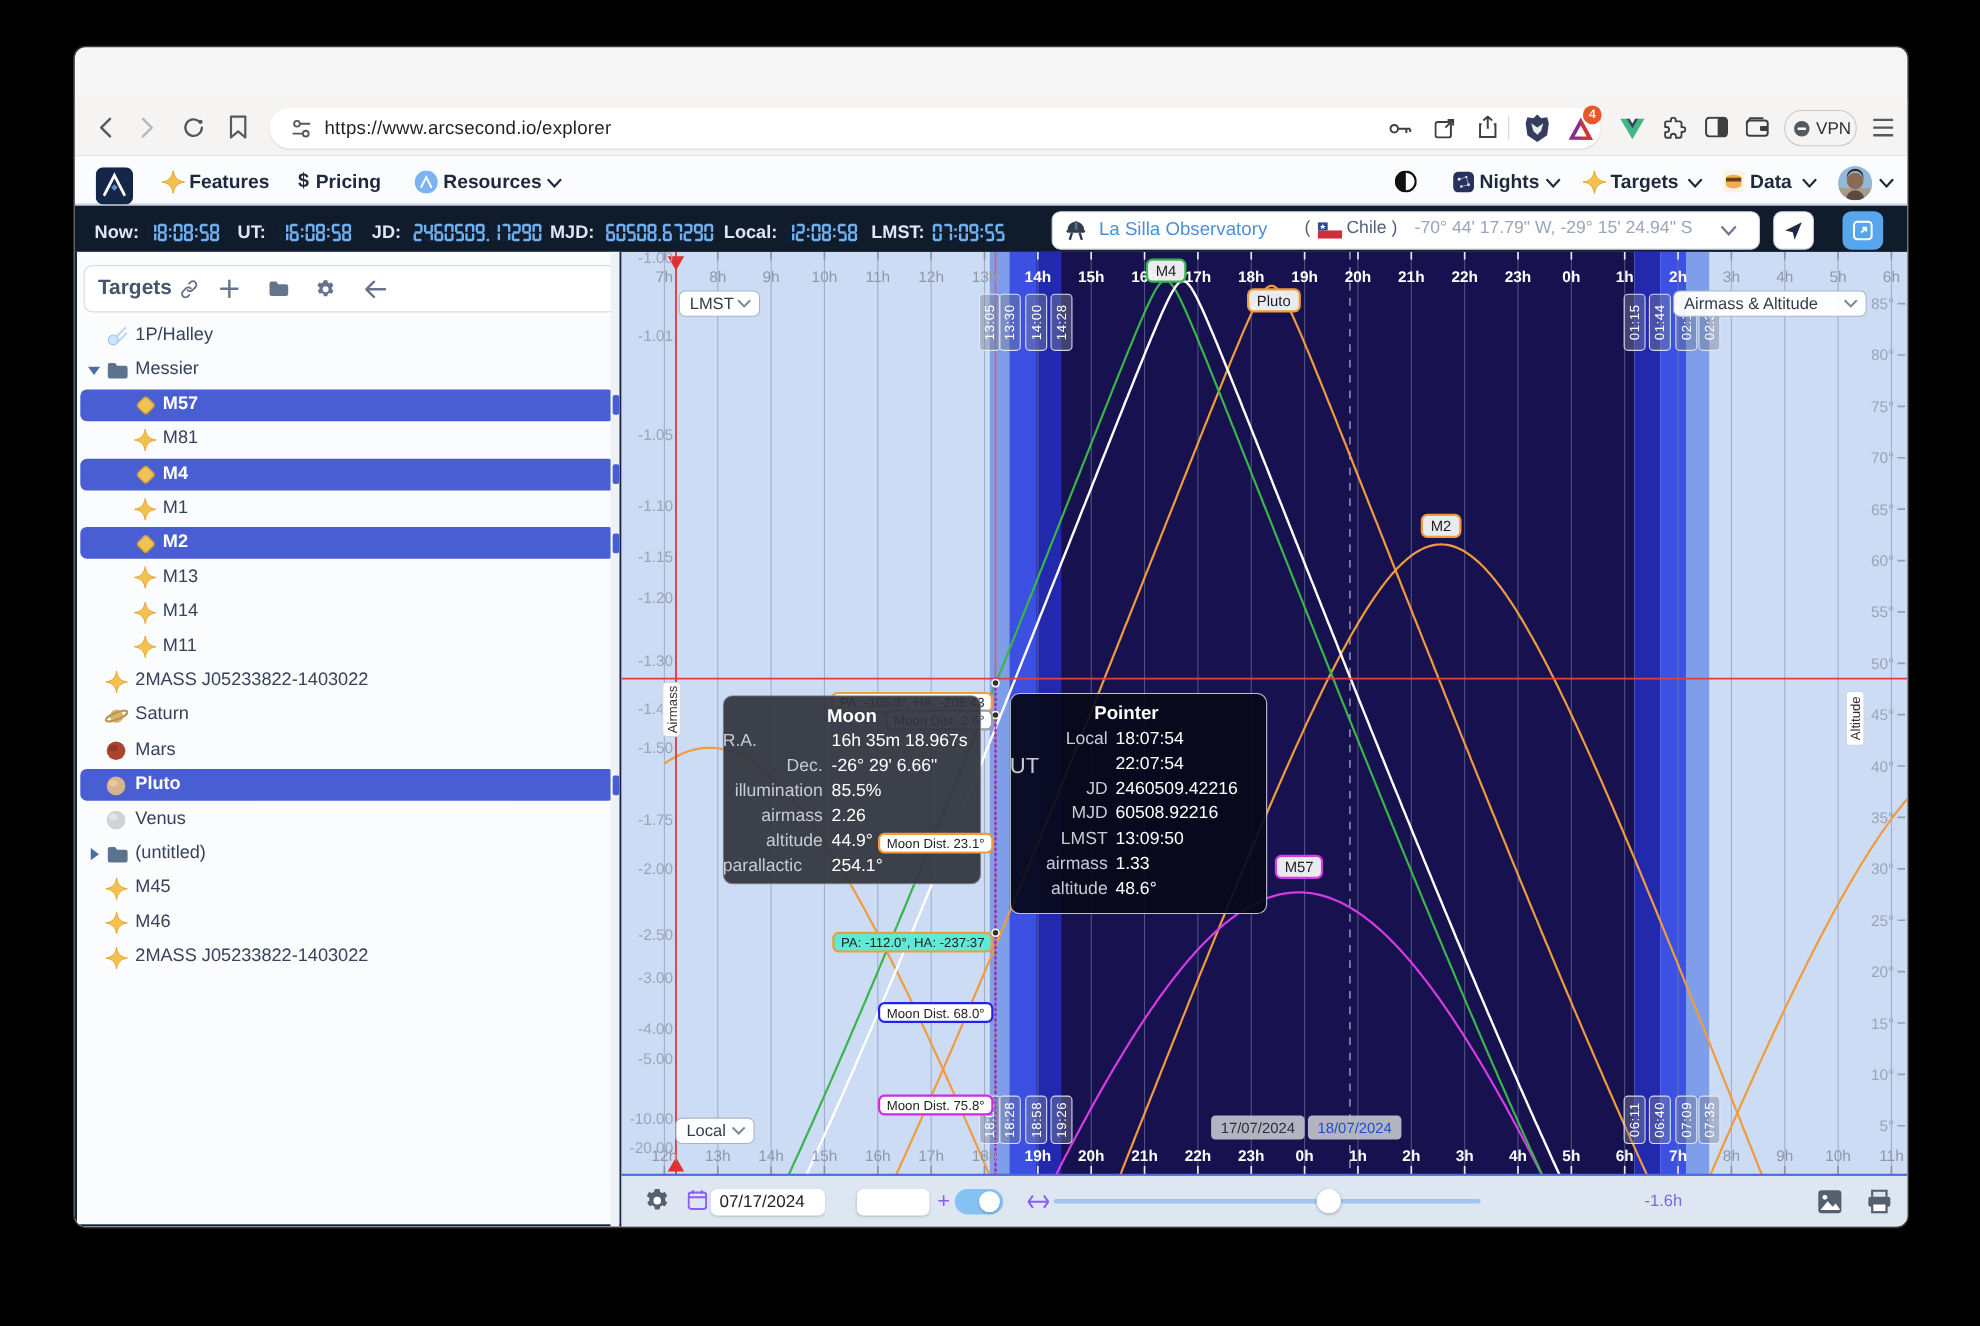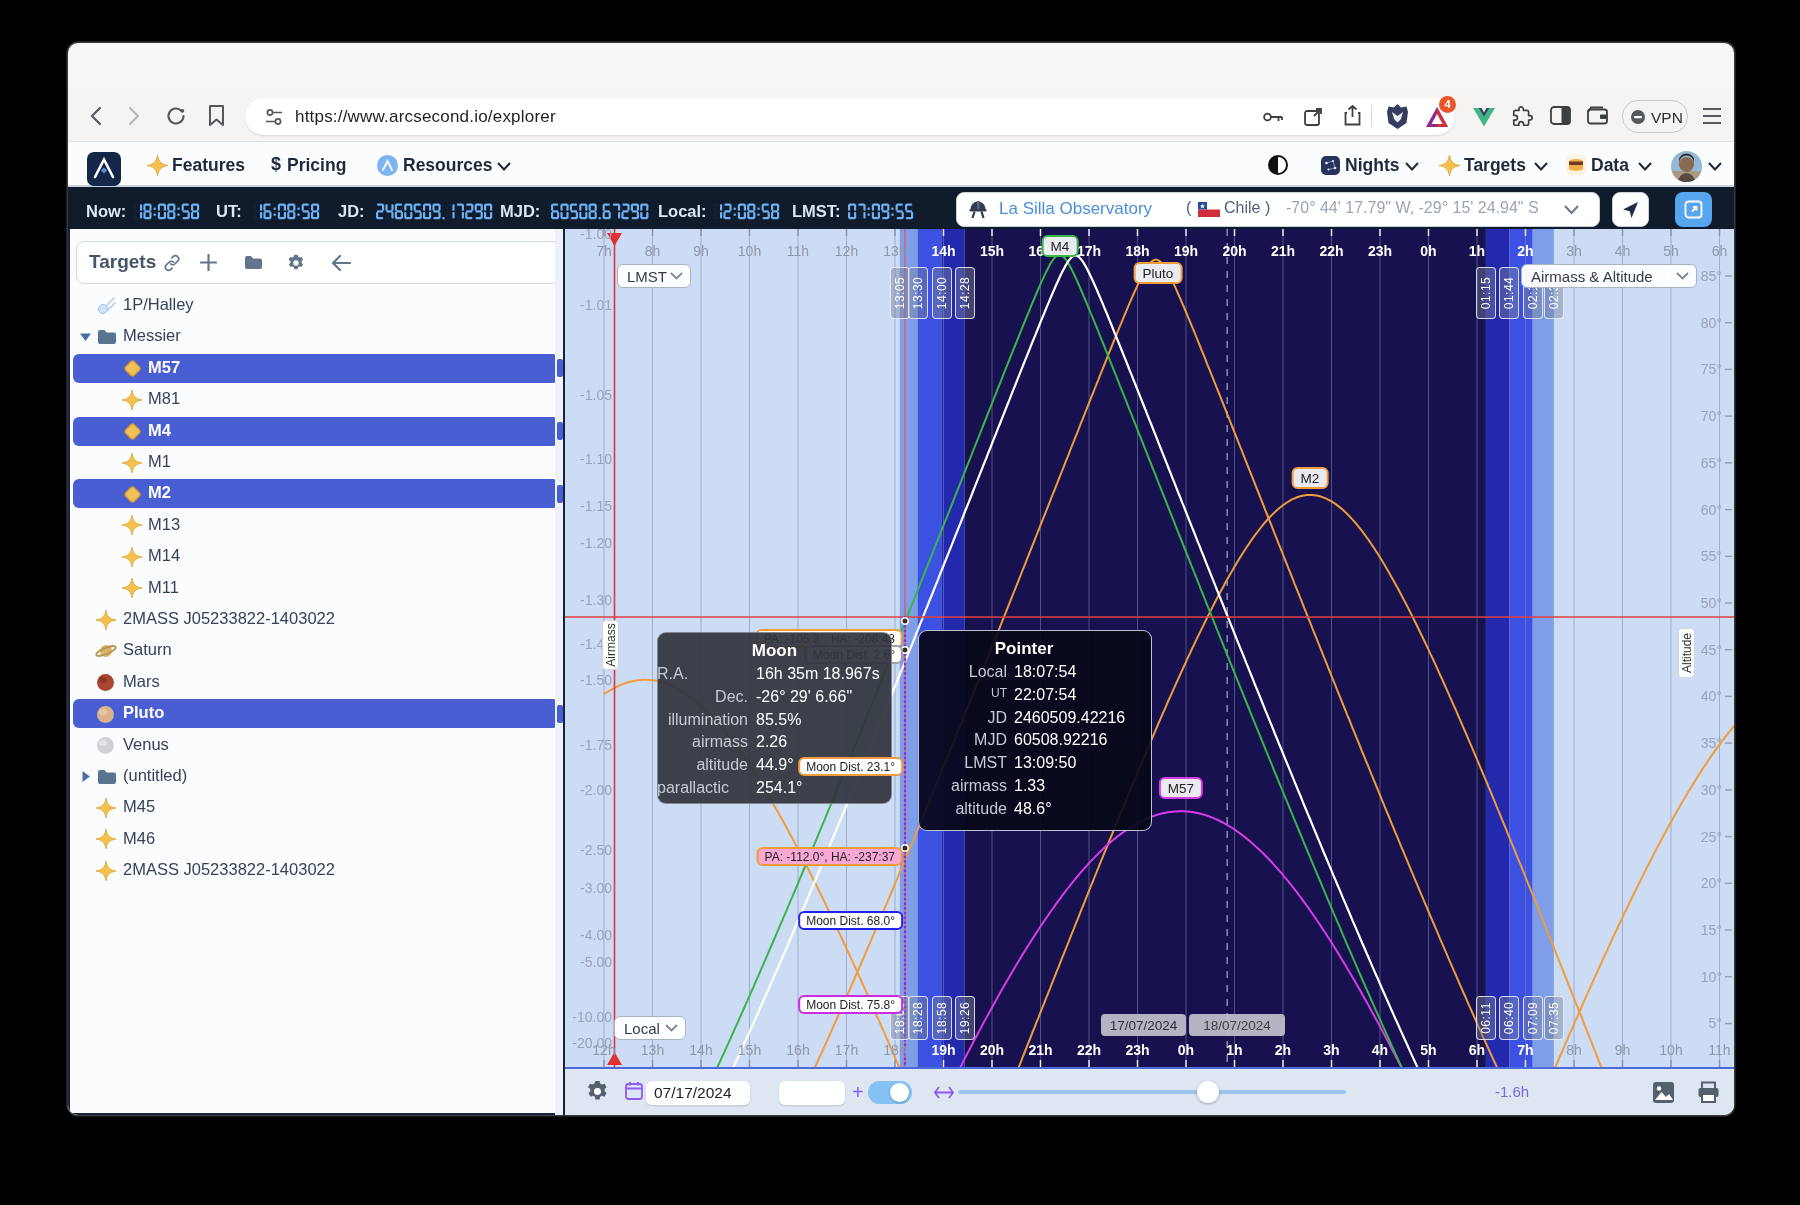--- a/index.html
+++ b/index.html
@@ -881,21 +881,21 @@
     <div class="abs" style="left:1431.3px;top:953.0px;width:20px;height:44px;">
       <div style="position:absolute;left:0;top:0;width:44px;height:20px;transform:rotate(-90deg) translateX(-44px);transform-origin:0 0;background:rgba(120,128,155,0.45);border:1.5px solid rgba(240,242,248,0.85);border-radius:4px;color:#fff;font-size:12px;display:flex;align-items:center;justify-content:center;letter-spacing:0.5px">06:40</div>
     </div>
     <div class="abs" style="left:1454.7px;top:953.0px;width:20px;height:44px;">
       <div style="position:absolute;left:0;top:0;width:44px;height:20px;transform:rotate(-90deg) translateX(-44px);transform-origin:0 0;background:rgba(120,128,155,0.45);border:1.5px solid rgba(240,242,248,0.85);border-radius:4px;color:#fff;font-size:12px;display:flex;align-items:center;justify-content:center;letter-spacing:0.5px">07:09</div>
     </div>
     <div class="abs" style="left:1475.8px;top:953.0px;width:20px;height:44px;">
       <div style="position:absolute;left:0;top:0;width:44px;height:20px;transform:rotate(-90deg) translateX(-44px);transform-origin:0 0;background:rgba(120,128,155,0.45);border:1.5px solid rgba(240,242,248,0.85);border-radius:4px;color:#fff;font-size:12px;display:flex;align-items:center;justify-content:center;letter-spacing:0.5px">07:35</div>
     </div>
     <div class="abs" style="left:1033px;top:971px;width:85px;height:22px;background:rgba(193,193,203,0.92);border-radius:4px;font-size:13.5px;color:#2b2f38;display:flex;align-items:center;justify-content:center">17/07/2024</div>
-    <div class="abs" style="left:1121px;top:971px;width:96px;height:22px;background:rgba(193,193,203,0.92);border-radius:4px;font-size:13.5px;color:#404040;display:flex;align-items:center;justify-content:center">18/07/2024</div>
+    <div class="abs" style="left:1121px;top:971px;width:85px;height:22px;background:rgba(193,193,203,0.92);border-radius:4px;font-size:13.5px;color:#1d4ed8;display:flex;align-items:center;justify-content:center">18/07/2024</div>
     <div class="abs" style="left:992px;top:192px;transform:translateX(-50%);height:22px;padding:0 7px;background:rgba(246,247,250,0.95);border:2px solid #39b54a;border-radius:6px;font-size:13.5px;color:#222;display:flex;align-items:center">M4</div>
     <div class="abs" style="left:1090px;top:219px;transform:translateX(-50%);height:22px;padding:0 7px;background:rgba(246,247,250,0.95);border:2px solid #f09c3c;border-radius:6px;font-size:13.5px;color:#222;display:flex;align-items:center">Pluto</div>
     <div class="abs" style="left:1242px;top:424px;transform:translateX(-50%);height:22px;padding:0 7px;background:rgba(246,247,250,0.95);border:2px solid #f09c3c;border-radius:6px;font-size:13.5px;color:#222;display:flex;align-items:center">M2</div>
     <div class="abs" style="left:1113px;top:734px;transform:translateX(-50%);height:22px;padding:0 7px;background:rgba(246,247,250,0.95);border:2px solid #d63ce6;border-radius:6px;font-size:13.5px;color:#222;display:flex;align-items:center">M57</div>
     <div class="abs" style="left:534px;top:577px;width:17px;height:50px">
       <div style="position:absolute;width:50px;height:17px;transform:rotate(-90deg) translateX(-50px);transform-origin:0 0;background:#fff;border:1px solid #d0d5dd;border-radius:4px;color:#333;font-size:12px;display:flex;align-items:center;justify-content:center">Airmass</div>
     </div>
     <div class="abs" style="left:1610px;top:585px;width:17px;height:50px">
       <div style="position:absolute;width:50px;height:17px;transform:rotate(-90deg) translateX(-50px);transform-origin:0 0;background:#fff;border:1px solid #d0d5dd;border-radius:4px;color:#333;font-size:12px;display:flex;align-items:center;justify-content:center">Altitude</div>
     </div>
@@ -903,42 +903,42 @@
         <path d="M1 1 L6.5 6.5 L12 1" stroke="#7d8698" stroke-width="1.8" fill="none"></path>
       </svg></div>
     <div class="abs" style="left:546px;top:973px;width:72px;height:24px;background:rgba(255,255,255,0.95);border:1.5px solid #aab3c5;border-radius:6px;font-size:15px;color:#333b4a;display:flex;align-items:center;padding-left:9px">Local<svg style="margin-left:auto;margin-right:7px" width="13" height="8">
         <path d="M1 1 L6.5 6.5 L12 1" stroke="#7d8698" stroke-width="1.8" fill="none"></path>
       </svg></div>
     <div class="abs" style="left:1453px;top:221px;width:176px;height:24px;background:rgba(255,255,255,0.95);border:1.5px solid #aab3c5;border-radius:6px;font-size:15px;color:#333b4a;display:flex;align-items:center;padding-left:9px">Airmass &amp; Altitude<svg style="margin-left:auto;margin-right:7px" width="13" height="8">
         <path d="M1 1 L6.5 6.5 L12 1" stroke="#7d8698" stroke-width="1.8" fill="none"></path>
       </svg></div>
     <div class="abs" style="left:835px;top:586px;transform:translateX(-100%);height:19px;padding:0 6px;background:#fff;border:2px solid #f09c3c;border-radius:6px;font-size:12px;color:#222;white-space:nowrap;display:flex;align-items:center">PA: -105.3°, HA: -208:43</div>
     <div class="abs" style="left:835px;top:602px;transform:translateX(-100%);height:19px;padding:0 6px;background:#fff;border:2px solid #999ea8;border-radius:6px;font-size:12px;color:#222;white-space:nowrap;display:flex;align-items:center">Moon Dist. 2.6°</div>
-    <div class="abs" style="left:835px;top:804px;transform:translateX(-100%);height:19px;padding:0 6px;background:#f9a8d4;border:2px solid #f09c3c;border-radius:6px;font-size:12px;color:#222;white-space:nowrap;display:flex;align-items:center">PA: -112.0°, HA: -237:37</div>
+    <div class="abs" style="left:835px;top:804px;transform:translateX(-100%);height:19px;padding:0 6px;background:#5eead4;border:2px solid #f09c3c;border-radius:6px;font-size:12px;color:#222;white-space:nowrap;display:flex;align-items:center">PA: -112.0°, HA: -237:37</div>
     <div class="abs" style="left:835px;top:868px;transform:translateX(-100%);height:19px;padding:0 6px;background:#fff;border:2px solid #2222ee;border-radius:6px;font-size:12px;color:#222;white-space:nowrap;display:flex;align-items:center">Moon Dist. 68.0°</div>
     <div class="abs" style="left:835px;top:952px;transform:translateX(-100%);height:19px;padding:0 6px;background:#fff;border:2px solid #cc2be0;border-radius:6px;font-size:12px;color:#222;white-space:nowrap;display:flex;align-items:center">Moon Dist. 75.8°</div>
     <div class="abs" style="left:589px;top:589px;width:235px;height:172px;background:rgba(48,52,61,0.93);border:1.5px solid rgba(200,205,216,0.5);border-radius:9px"></div>
     <div class="abs" style="left:589px;top:598px;width:235px;text-align:center;font-size:17px;font-weight:bold;color:#fff">Moon</div>
     <div class="abs" style="left:589px;top:622px;width:91px;text-align:left;font-size:16px;color:#c6cbd4">R.A.</div>
     <div class="abs" style="left:688px;top:622px;font-size:16px;color:#fff;font-weight:500;white-space:nowrap">16h 35m 18.967s</div>
     <div class="abs" style="left:589px;top:644.8px;width:91px;text-align:right;font-size:16px;color:#c6cbd4">Dec.</div>
     <div class="abs" style="left:688px;top:644.8px;font-size:16px;color:#fff;font-weight:500;white-space:nowrap">-26° 29' 6.66"</div>
     <div class="abs" style="left:589px;top:667.5999999999999px;width:91px;text-align:right;font-size:16px;color:#c6cbd4">illumination</div>
     <div class="abs" style="left:688px;top:667.5999999999999px;font-size:16px;color:#fff;font-weight:500;white-space:nowrap">85.5%</div>
     <div class="abs" style="left:589px;top:690.3999999999999px;width:91px;text-align:right;font-size:16px;color:#c6cbd4">airmass</div>
     <div class="abs" style="left:688px;top:690.3999999999999px;font-size:16px;color:#fff;font-weight:500;white-space:nowrap">2.26</div>
     <div class="abs" style="left:589px;top:713.1999999999998px;width:91px;text-align:right;font-size:16px;color:#c6cbd4">altitude</div>
     <div class="abs" style="left:688px;top:713.1999999999998px;font-size:16px;color:#fff;font-weight:500;white-space:nowrap">44.9°</div>
     <div class="abs" style="left:589px;top:735.9999999999998px;width:91px;text-align:left;font-size:16px;color:#c6cbd4">parallactic</div>
     <div class="abs" style="left:688px;top:735.9999999999998px;font-size:16px;color:#fff;font-weight:500;white-space:nowrap">254.1°</div>
     <div class="abs" style="left:850px;top:587px;width:234px;height:201px;background:rgba(8,9,26,0.93);border:1.5px solid rgba(210,215,228,0.9);border-radius:9px"></div>
     <div class="abs" style="left:850px;top:596px;width:212px;text-align:center;font-size:17px;font-weight:bold;color:#fff">Pointer</div>
     <div class="abs" style="left:850px;top:620px;width:89px;text-align:right;font-size:16px;color:#c6cbd4">Local</div>
     <div class="abs" style="left:946px;top:620px;font-size:16px;color:#fff;font-weight:500;white-space:nowrap">18:07:54</div>
-    <div class="abs" style="left:850px;top:642.8px;width:89px;text-align:right;font-size:12px;color:#c6cbd4">UT</div>
+    <div class="abs" style="left:850px;top:642.8px;width:89px;text-align:left;font-size:20px;color:#c6cbd4">UT</div>
     <div class="abs" style="left:946px;top:642.8px;font-size:16px;color:#fff;font-weight:500;white-space:nowrap">22:07:54</div>
     <div class="abs" style="left:850px;top:665.5999999999999px;width:89px;text-align:right;font-size:16px;color:#c6cbd4">JD</div>
     <div class="abs" style="left:946px;top:665.5999999999999px;font-size:16px;color:#fff;font-weight:500;white-space:nowrap">2460509.42216</div>
     <div class="abs" style="left:850px;top:688.3999999999999px;width:89px;text-align:right;font-size:16px;color:#c6cbd4">MJD</div>
     <div class="abs" style="left:946px;top:688.3999999999999px;font-size:16px;color:#fff;font-weight:500;white-space:nowrap">60508.92216</div>
     <div class="abs" style="left:850px;top:711.1999999999998px;width:89px;text-align:right;font-size:16px;color:#c6cbd4">LMST</div>
     <div class="abs" style="left:946px;top:711.1999999999998px;font-size:16px;color:#fff;font-weight:500;white-space:nowrap">13:09:50</div>
     <div class="abs" style="left:850px;top:733.9999999999998px;width:89px;text-align:right;font-size:16px;color:#c6cbd4">airmass</div>
     <div class="abs" style="left:946px;top:733.9999999999998px;font-size:16px;color:#fff;font-weight:500;white-space:nowrap">1.33</div>
     <div class="abs" style="left:850px;top:756.7999999999997px;width:89px;text-align:right;font-size:16px;color:#c6cbd4">altitude</div>

